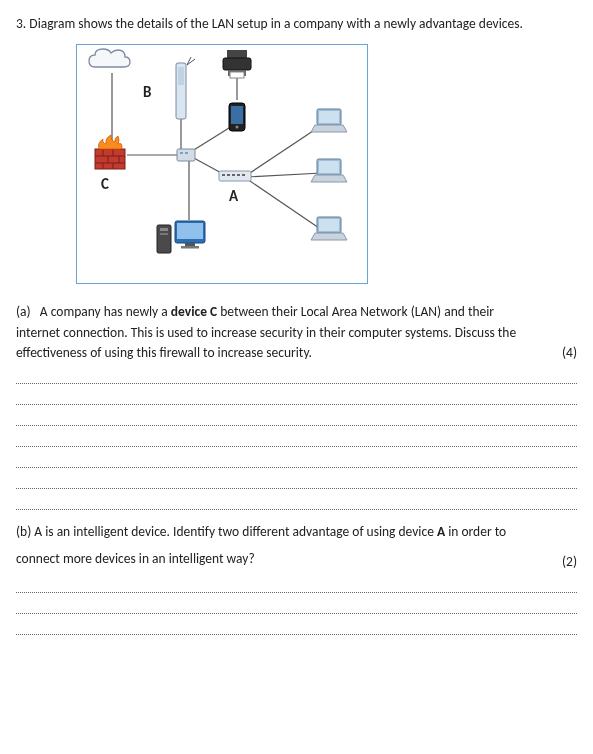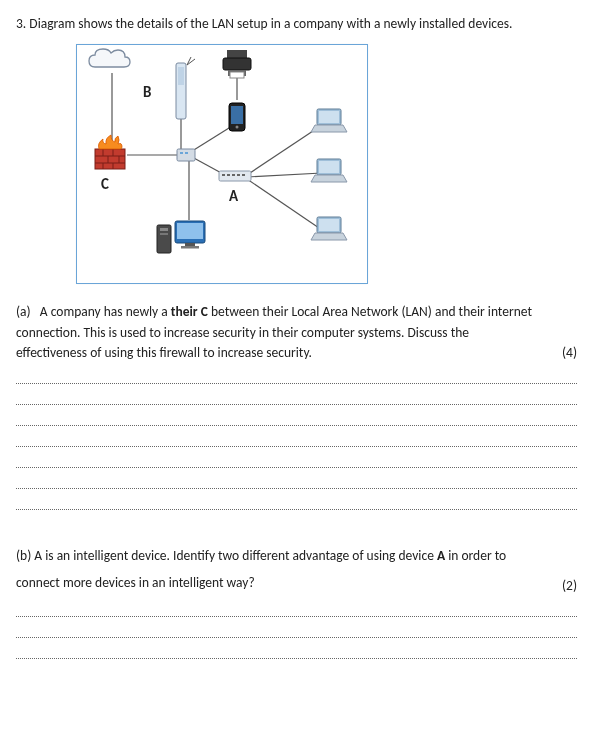--- a/index.html
+++ b/index.html
@@ -40,21 +40,21 @@
     height: 0;
     margin: 20px 0 8px 0;
   }
   .bold { font-weight: bold; }
 </style>
 </head>
 <body>
 
 <div class="q-intro">
   <span>3.</span>
-  <span>Diagram shows the details of the LAN setup in a company with a newly installed devices.</span>
+  <span>Diagram shows the details of the LAN setup in a company with a newly advantage devices.</span>
 </div>
 
 <div class="diagram-wrap">
   <svg width="290" height="238" viewBox="0 0 290 238">
 
     <g stroke="#555" stroke-width="1.2" fill="none">
       <line x1="35" y1="28" x2="35" y2="98"></line>
       <line x1="50" y1="110" x2="102" y2="110"></line>
       <line x1="104" y1="35" x2="104" y2="108"></line>
       <line x1="112" y1="108" x2="160" y2="78"></line>
@@ -151,35 +151,35 @@
 
   <span class="node-label" style="left:66px; top:36px;">B</span>
   <span class="node-label" style="left:24px; top:128px;">C</span>
   <span class="node-label" style="left:152px; top:140px;">A</span>
 </div>
 
 <div class="part">
   <div class="part-row">
     <div class="part-text">
       <span>(a)</span>&nbsp;&nbsp;
-      <span>A company has newly a </span><span class="bold">their C</span><span> between their Local Area Network (LAN) and their internet connection. This is used to increase security in their computer systems. Discuss the effectiveness of using this firewall to increase security.</span>
+      <span>A company has newly a </span><span class="bold">device C</span><span> between their Local Area Network (LAN) and their internet connection. This is used to increase security in their computer systems. Discuss the effectiveness of using this firewall to increase security.</span>
     </div>
     <div class="part-marks" style="align-self:flex-end;">(4)</div>
   </div>
 </div>
 
 <hr class="dotline">
 <hr class="dotline">
 <hr class="dotline">
 <hr class="dotline">
 <hr class="dotline">
 <hr class="dotline">
 <hr class="dotline">
 
-<div class="part" style="margin-top:32px;">
+<div class="part" style="margin-top:8px;">
   <div class="part-row">
     <div class="part-text" style="line-height:2;">
       <span>(b)</span>
       <span>A is an intelligent device. Identify two different advantage of using device </span><span class="bold">A</span><span> in order to connect more devices in an intelligent way?</span>
     </div>
     <div class="part-marks" style="align-self:flex-end;">(2)</div>
   </div>
 </div>
 
 <hr class="dotline">

